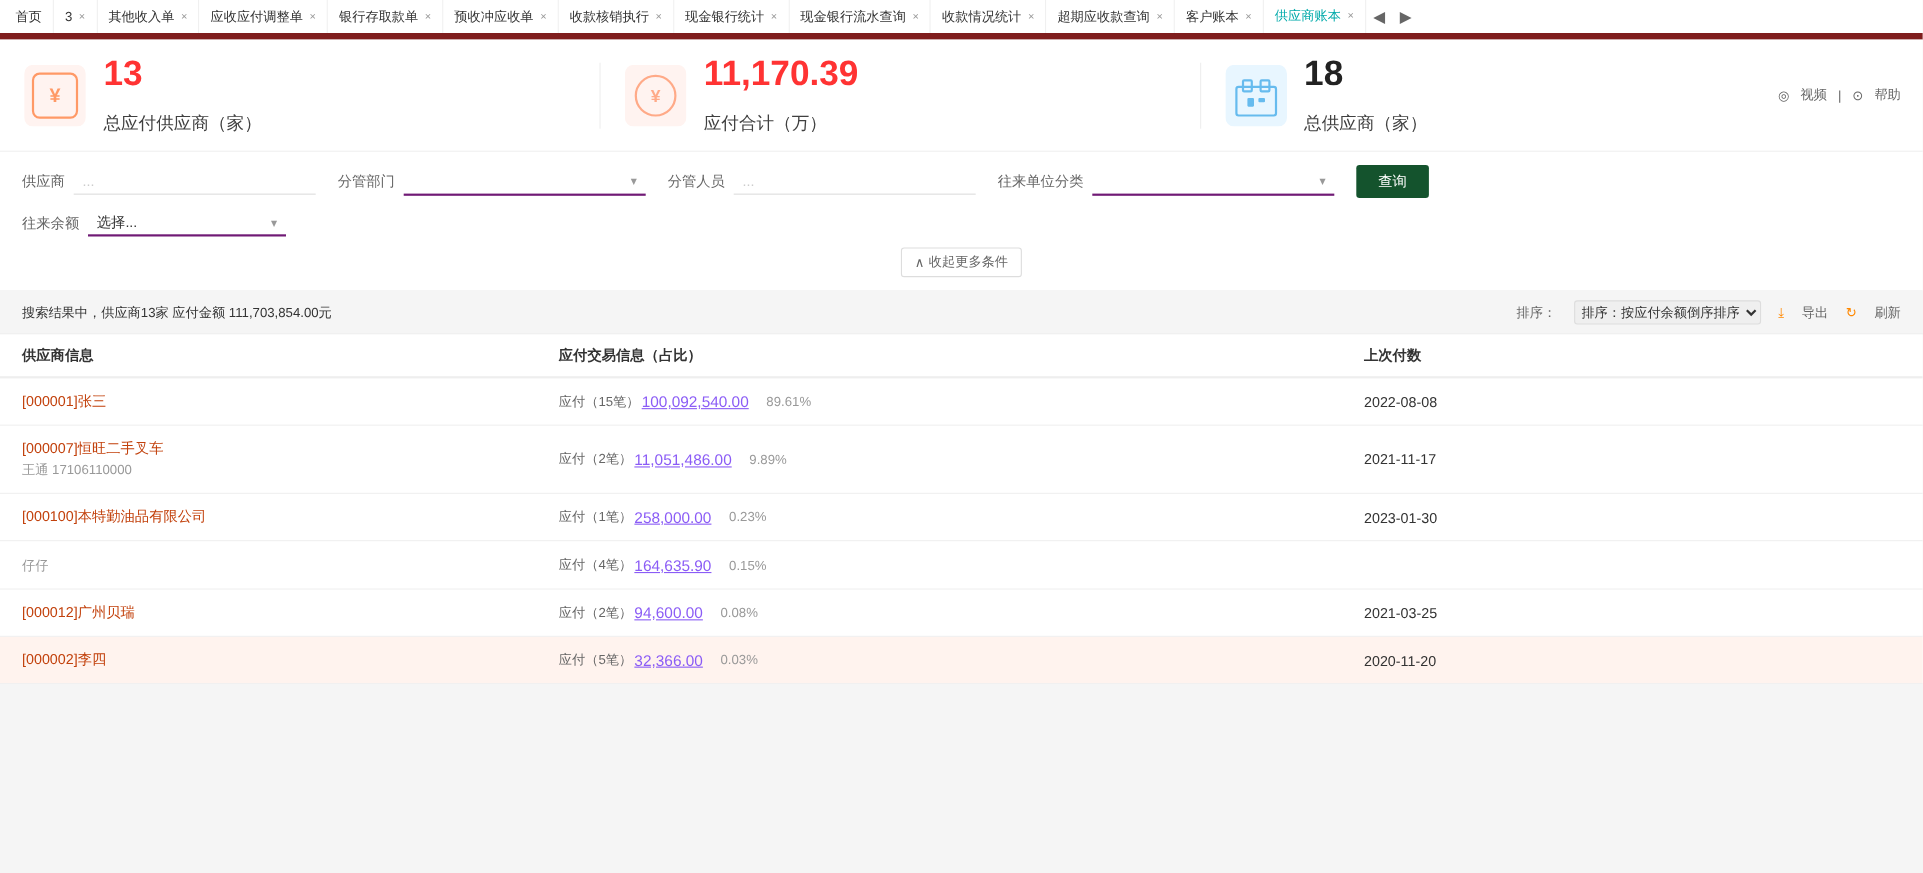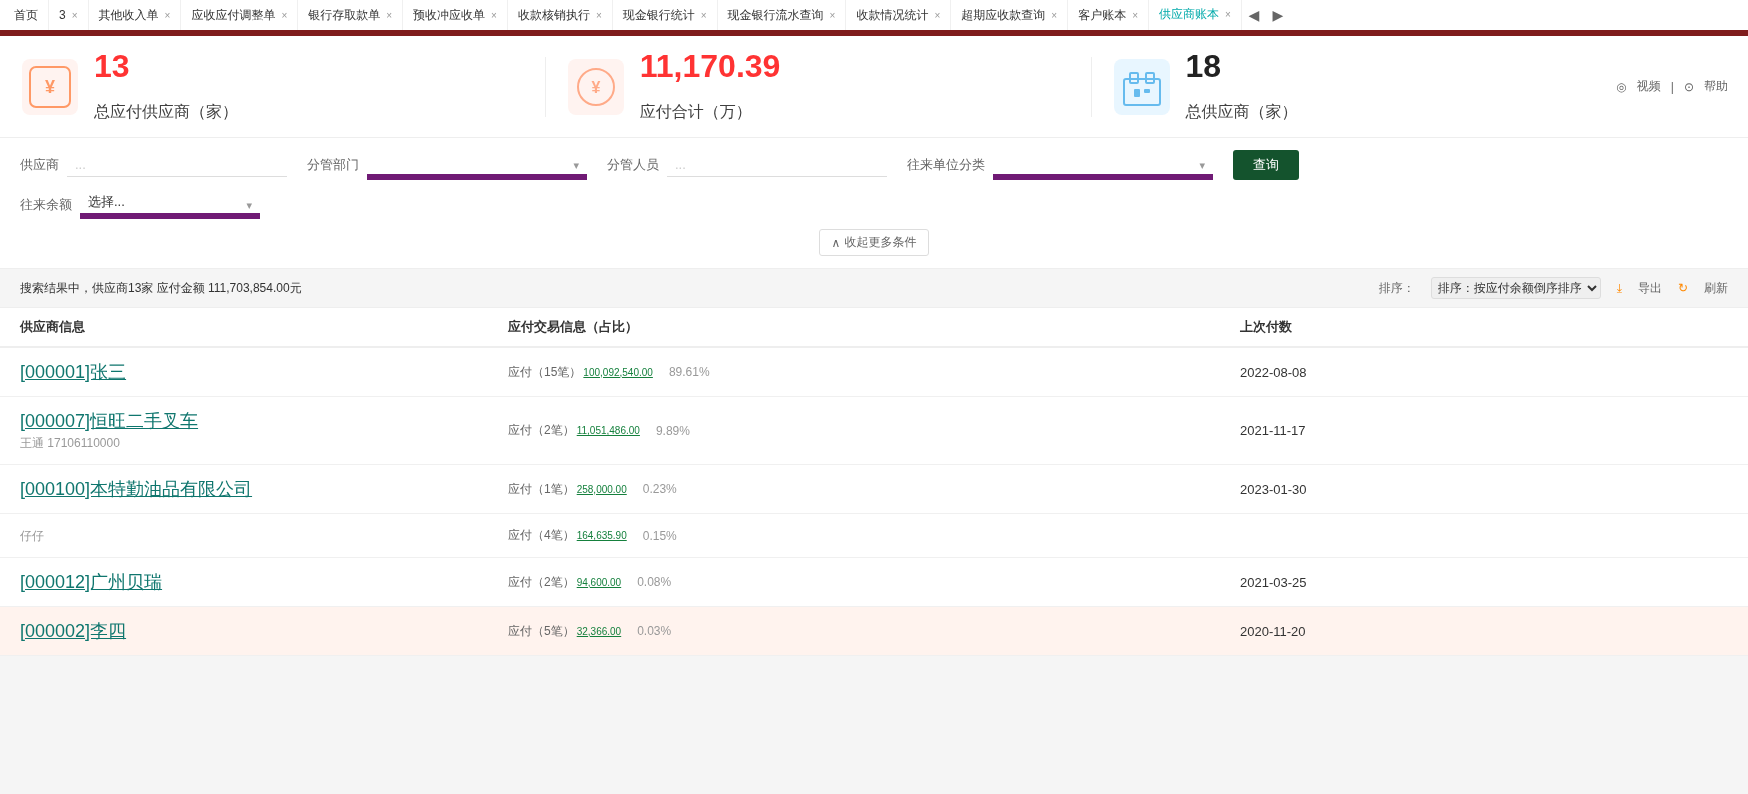--- a/index.html
+++ b/index.html
@@ -40,21 +40,21 @@
     .filter-row { display: flex; align-items: center; gap: 20px; margin-bottom: 10px; }
     .filter-row:last-child { margin-bottom: 0; }
     .filter-item { display: flex; align-items: center; gap: 8px; }
     .filter-label { font-size: 13px; color: #666; white-space: nowrap; }
     .filter-input {
       border: none; border-bottom: 1px solid #ddd; padding: 4px 8px; font-size: 13px;
       outline: none; width: 200px; background: transparent; color: #333;
     }
     .filter-input::placeholder { color: #ccc; }
     .filter-select {
-      border: none; border-bottom: 6px solid #701a75; padding: 4px 8px; font-size: 13px;
+      border: none; border-bottom: 2px solid #701a75; padding: 4px 8px; font-size: 13px;
       outline: none; width: 220px; background: transparent; color: #333; cursor: pointer;
       appearance: none; -webkit-appearance: none;
     }
     .filter-select-wrap { position: relative; display: inline-block; }
     .filter-select-wrap::after { content: '▾'; position: absolute; right: 8px; top: 50%; transform: translateY(-50%); color: #999; pointer-events: none; font-size: 11px; }
     .filter-btn {
       background: #14532d; color: #fff; border: none; padding: 6px 20px; border-radius: 3px;
       font-size: 13px; cursor: pointer; font-family: inherit;
     }
     .collapse-btn {
@@ -80,23 +80,23 @@
     .table-container { background: #fff; }
     .table-header {
       display: grid; grid-template-columns: 2fr 3fr 2fr; padding: 10px 20px;
       border-bottom: 2px solid #eee; font-weight: bold; font-size: 13px; color: #333;
     }
     .table-row {
       display: grid; grid-template-columns: 2fr 3fr 2fr; padding: 12px 20px;
       border-bottom: 1px solid #f0f0f0; align-items: center;
     }
     .table-row.highlighted { background: #fff3ee; }
-    .supplier-link { color: #0f766e; text-decoration: underline; cursor: pointer; font-size: 18px; }
+    .supplier-link { color: #c2410c; cursor: pointer; font-size: 13px; }
     .supplier-sub { font-size: 12px; color: #999; margin-top: 2px; }
-    .amount-green { color: #15803d; font-size: 10px; text-decoration: underline; cursor: pointer; }
+    .amount-green { color: #8b5cf6; font-size: 14px; text-decoration: underline; cursor: pointer; }
     .tx-info { display: flex; flex-direction: row; gap: 2px; }
     .tx-label { font-size: 12px; color: #666; }
     .tx-row { display: flex; align-items: center; gap: 16px; }
     .tx-percent { font-size: 12px; color: #999; }
     .last-pay { font-size: 13px; color: #333; }
 
     
     ::-webkit-scrollbar { width: 6px; }
     ::-webkit-scrollbar-track { background: #f1f1f1; }
     ::-webkit-scrollbar-thumb { background: #ccc; border-radius: 3px; }

